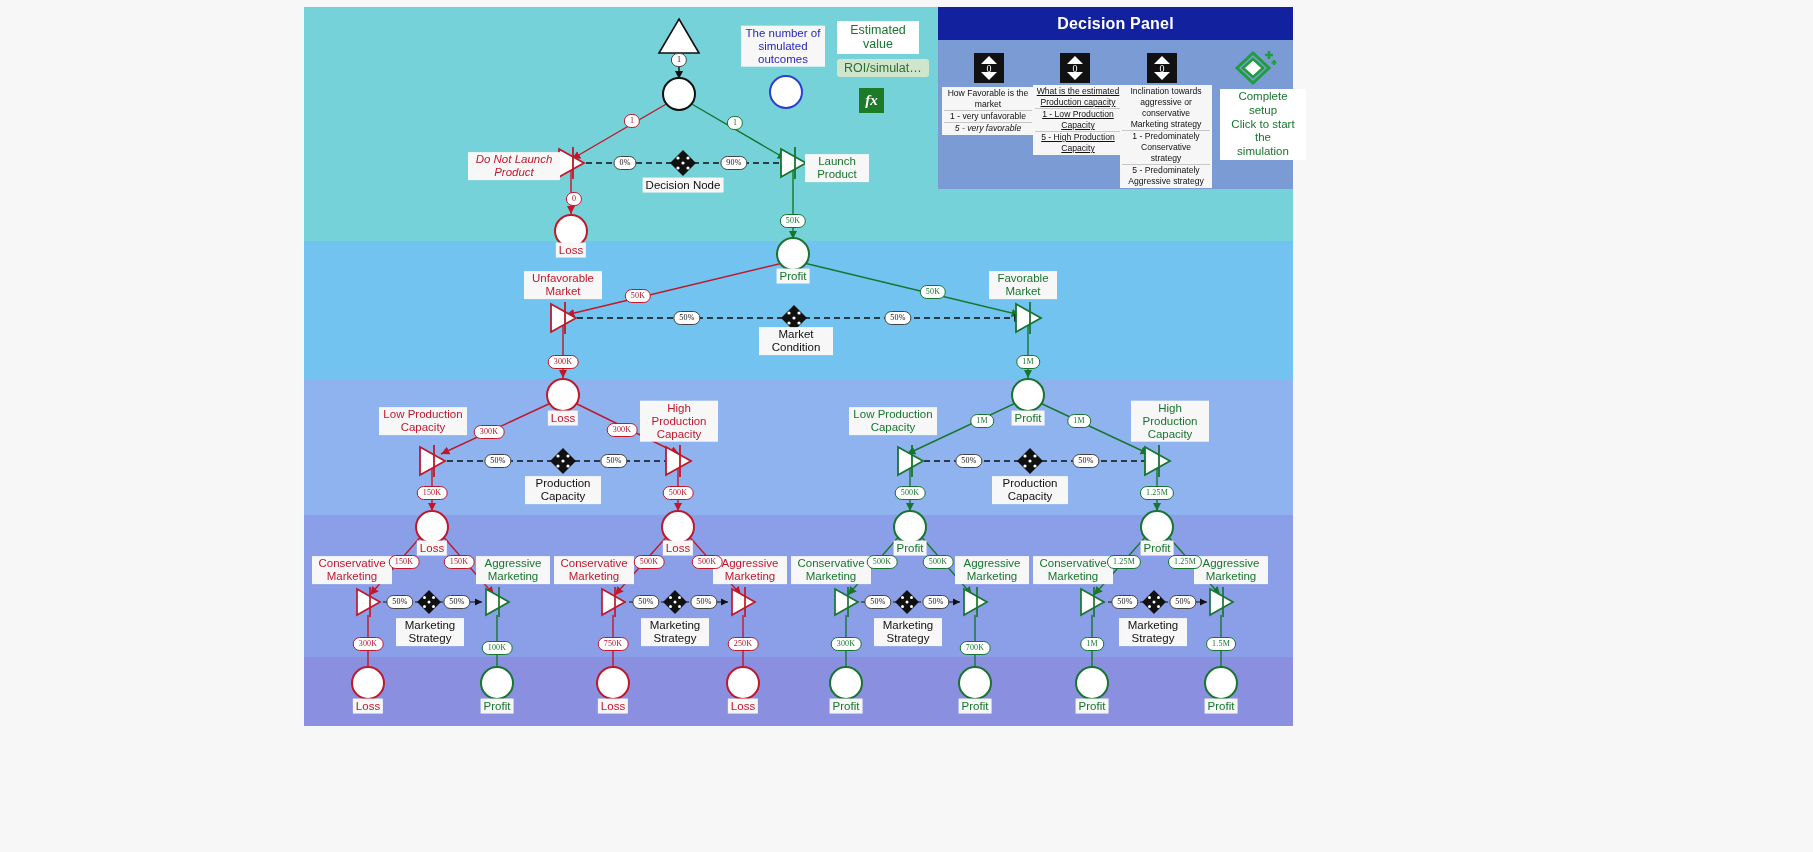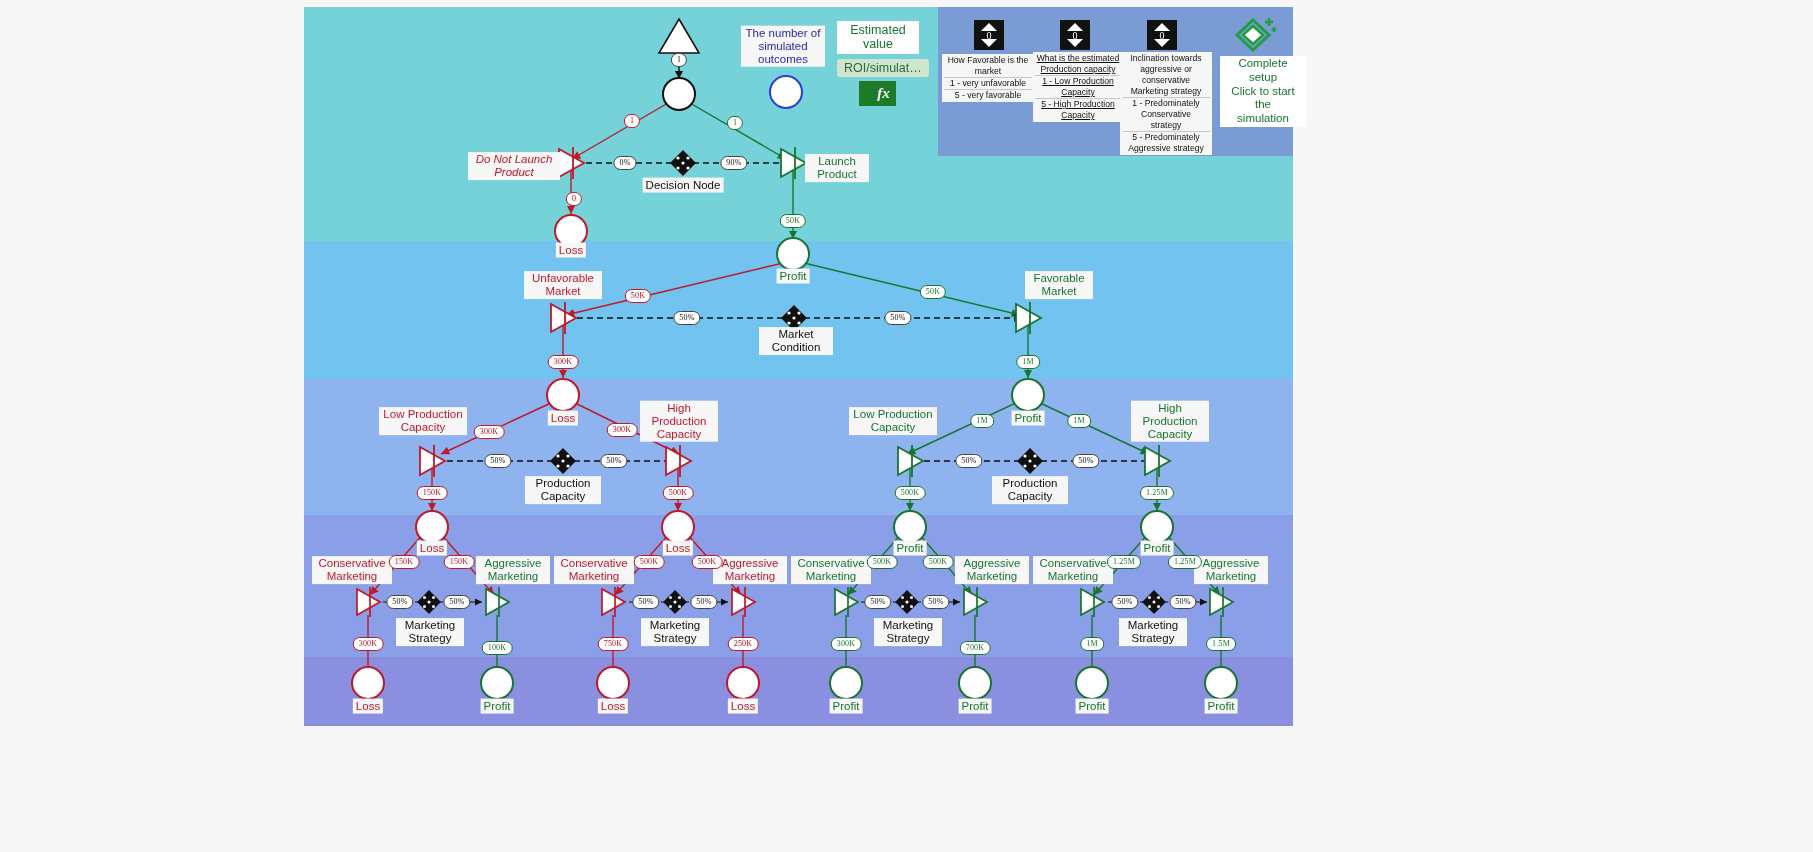--- a/index.html
+++ b/index.html
@@ -383,33 +383,33 @@
     <div class="node circ g" style="left:671px;top:676px;"></div>
     <div class="node circ g" style="left:788px;top:676px;"></div>
     <div class="node circ g" style="left:917px;top:676px;"></div>
 
     <div class="lbl blue" style="left:479px;top:39px;width:78px;">The number of
 simulated
 outcomes</div>
     <div class="callout" style="left:533px;top:14px;width:70px;color:#17752f;">Estimated
 value</div>
     <div class="tag-green" style="left:533px;top:52px;">ROI/simulat…</div>
-    <div class="fx" style="left:555px;top:74px;padding-left:12px;">fx</div>
+    <div class="fx" style="left:555px;top:81px;">fx</div>
 
     <div class="lbl red" style="left:210px;top:159px;width:86px;font-style:italic;">Do Not Launch
 Product</div>
     <div class="lbl green" style="left:533px;top:161px;width:58px;">Launch
 Product</div>
     <div class="lbl" style="left:379px;top:178px;">Decision Node</div>
     <div class="lbl red" style="left:267px;top:243px;">Loss</div>
     <div class="lbl green" style="left:489px;top:269px;">Profit</div>
 
     <div class="lbl red" style="left:259px;top:278px;width:72px;">Unfavorable
 Market</div>
-    <div class="lbl green" style="left:719px;top:278px;width:62px;margin-left:36px;">Favorable
+    <div class="lbl green" style="left:719px;top:278px;width:62px;">Favorable
 Market</div>
     <div class="lbl" style="left:492px;top:334px;width:68px;">Market
 Condition</div>
 
     <div class="lbl red" style="left:259px;top:411px;">Loss</div>
     <div class="lbl green" style="left:724px;top:411px;">Profit</div>
 
     <div class="lbl red" style="left:119px;top:414px;width:82px;">Low Production
 Capacity</div>
     <div class="lbl red" style="left:375px;top:414px;width:72px;">High
@@ -516,32 +516,33 @@
     <div class="pill g" style="left:193px;top:641px;">100K</div>
     <div class="pill r" style="left:309px;top:637px;">750K</div>
     <div class="pill r" style="left:439px;top:637px;">250K</div>
     <div class="pill g" style="left:542px;top:637px;">300K</div>
     <div class="pill g" style="left:671px;top:641px;">700K</div>
     <div class="pill g" style="left:788px;top:637px;">1M</div>
     <div class="pill g" style="left:917px;top:637px;">1.5M</div>
   </div>
 
   <div id="panel">
+    <div class="bar">Decision Panel</div>
     <div class="body">
 
       <div class="spin" style="left:36px;top:13px;">
         <div class="up"></div>
         <div class="v">0</div>
         <div class="dn"></div>
       </div>
       <div class="qbox" style="left:4px;top:47px;width:88px;">
         <div style="white-space:pre-line;text-align:center;">How Favorable is the
 market</div>
         <div class="sep" style="white-space:pre-line;">1 - very unfavorable</div>
-        <div class="sep" style="white-space:pre-line;">5 - very favorable</div>
+        <div class="sep" style="white-space:pre-line;font-style:italic;">5 - very favorable</div>
       </div>
 
       <div class="spin" style="left:122px;top:13px;">
         <div class="up"></div>
         <div class="v">0</div>
         <div class="dn"></div>
       </div>
       <div class="qbox" style="left:95px;top:45px;width:86px;text-decoration:underline;">
         <div style="white-space:pre-line;">What is the estimated
 Production capacity</div>

